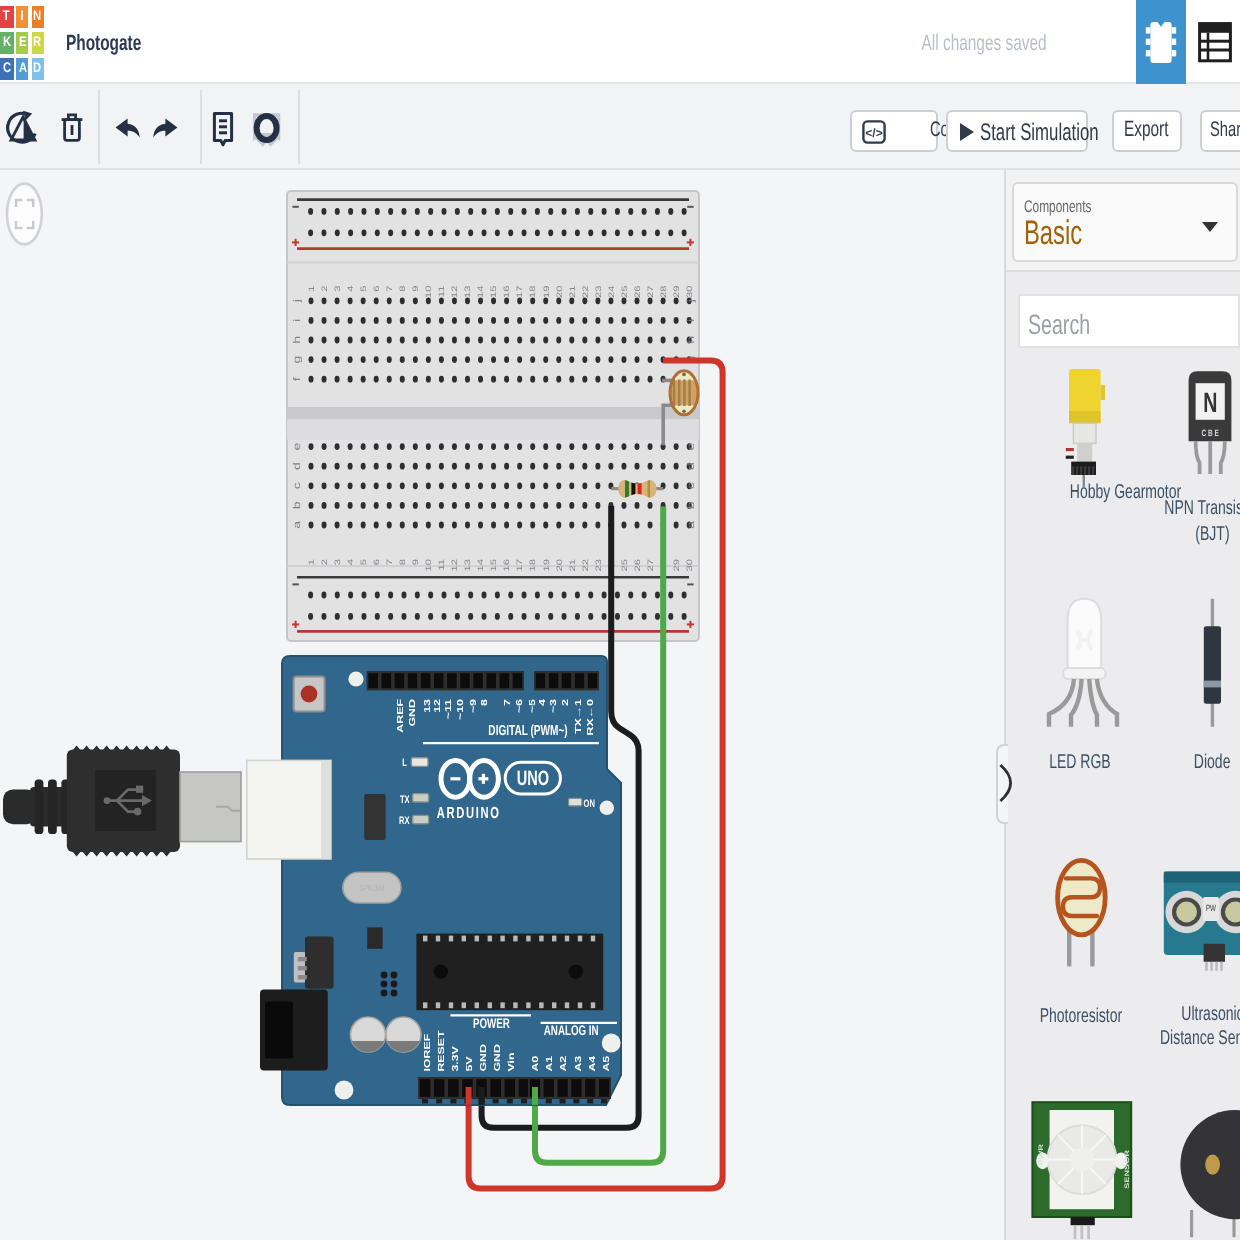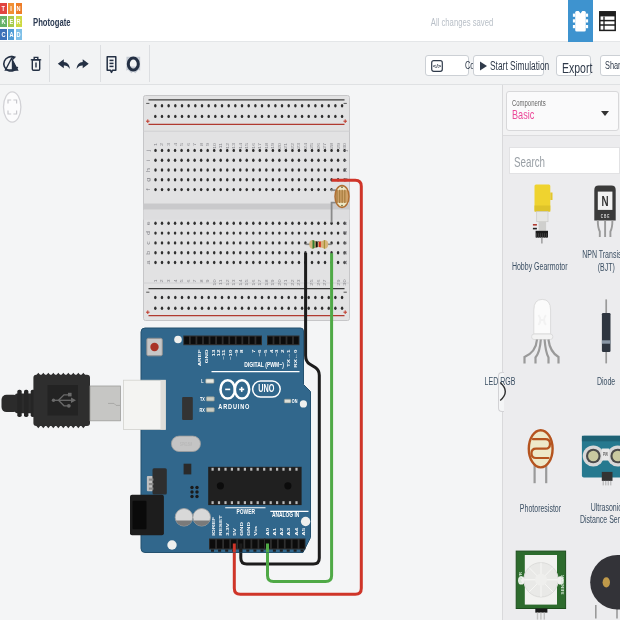--- a/index.html
+++ b/index.html
@@ -13,21 +13,21 @@
 <div style="position:absolute;left:0.0px;top:3.0px;width:6.6px;height:11.1px;background:#e14440;color:#fff;font-size:7px;font-weight:bold;text-align:center;line-height:11.1px"><span style="display:inline-block;transform:scaleX(0.8)">T</span></div>
 <div style="position:absolute;left:7.8px;top:3.0px;width:6.6px;height:11.1px;background:#f19035;color:#fff;font-size:7px;font-weight:bold;text-align:center;line-height:11.1px"><span style="display:inline-block;transform:scaleX(0.8)">I</span></div>
 <div style="position:absolute;left:15.6px;top:3.0px;width:6.6px;height:11.1px;background:#ee7d28;color:#fff;font-size:7px;font-weight:bold;text-align:center;line-height:11.1px"><span style="display:inline-block;transform:scaleX(0.8)">N</span></div>
 <div style="position:absolute;left:0.0px;top:15.6px;width:6.6px;height:11.1px;background:#66b168;color:#fff;font-size:7px;font-weight:bold;text-align:center;line-height:11.1px"><span style="display:inline-block;transform:scaleX(0.8)">K</span></div>
 <div style="position:absolute;left:7.8px;top:15.6px;width:6.6px;height:11.1px;background:#a6ca4f;color:#fff;font-size:7px;font-weight:bold;text-align:center;line-height:11.1px"><span style="display:inline-block;transform:scaleX(0.8)">E</span></div>
 <div style="position:absolute;left:15.6px;top:15.6px;width:6.6px;height:11.1px;background:#cdd942;color:#fff;font-size:7px;font-weight:bold;text-align:center;line-height:11.1px"><span style="display:inline-block;transform:scaleX(0.8)">R</span></div>
 <div style="position:absolute;left:0.0px;top:28.8px;width:6.6px;height:11.1px;background:#3c70b8;color:#fff;font-size:7px;font-weight:bold;text-align:center;line-height:11.1px"><span style="display:inline-block;transform:scaleX(0.8)">C</span></div>
 <div style="position:absolute;left:7.8px;top:28.8px;width:6.6px;height:11.1px;background:#519cd6;color:#fff;font-size:7px;font-weight:bold;text-align:center;line-height:11.1px"><span style="display:inline-block;transform:scaleX(0.8)">A</span></div>
 <div style="position:absolute;left:15.6px;top:28.8px;width:6.6px;height:11.1px;background:#7fc0e8;color:#fff;font-size:7px;font-weight:bold;text-align:center;line-height:11.1px"><span style="display:inline-block;transform:scaleX(0.8)">D</span></div>
 <div style="position:absolute;left:32.5px;top:16px;font-size:11px;color:#2b3a52;font-weight:bold"><span style="display:inline-block;transform:scaleX(0.7);transform-origin:0 50%;white-space:nowrap">Photogate</span></div>
-<div style="position:absolute;left:404px;top:15.5px;width:150px;text-align:left;font-size:11px;color:#b8bfc7"><span style="display:inline-block;transform:scaleX(0.7);transform-origin:100% 50%;white-space:nowrap">All changes saved</span></div>
+<div style="position:absolute;left:404px;top:15.5px;width:150px;text-align:center;font-size:11px;color:#b8bfc7"><span style="display:inline-block;transform:scaleX(0.7);transform-origin:100% 50%;white-space:nowrap">All changes saved</span></div>
 
 <div style="position:absolute;left:567.5px;top:0;width:25px;height:42px;background:#3e93cf"></div>
 <svg width="25" height="42" viewBox="0 0 25 42" style="position:absolute;left:567.5px;top:0">
 <rect x="7.2" y="11" width="10.6" height="20.5" rx="1.5" fill="#fff"></rect>
 <path d="M10.7,11 l1.8,2.4 l1.8,-2.4 Z" fill="#3e93cf"></path>
 <g fill="#fff">
 <rect x="4.9" y="13.6" width="2.3" height="3.2"></rect>
       <rect x="4.9" y="19.3" width="2.3" height="3.2"></rect>
       <rect x="4.9" y="25" width="2.3" height="3.2"></rect>
 <rect x="17.8" y="13.6" width="2.3" height="3.2"></rect>
@@ -77,37 +77,37 @@
     <rect x="0.7" y="0.7" width="10.6" height="10.6" rx="2" fill="none" stroke="#2f3a4a" stroke-width="1.2"></rect>
     <text x="6" y="8.4" text-anchor="middle" font-size="6" font-weight="bold" fill="#2f3a4a" font-family="Liberation Sans">&lt;/&gt;</text>
   </svg>
 <div style="position:absolute;left:465px;top:58.5px;font-size:10.5px;color:#2f3a4a;white-space:nowrap"><span style="display:inline-block;transform:scaleX(0.7);transform-origin:0 50%;white-space:nowrap">Code</span></div>
 <div style="position:absolute;left:472.5px;top:55px;width:71px;height:21px;background:#fff;border:1px solid #ccd0d5;border-radius:3px;box-sizing:border-box;font-size:10.5px;color:#2f3a4a"></div>
 <svg width="9" height="10" viewBox="0 0 9 10" style="position:absolute;left:479px;top:60.5px">
     <path d="M1,0.5 L8,5 L1,9.5 Z" fill="#2f3a4a"></path>
   </svg>
 <div style="position:absolute;left:490px;top:58.5px;font-size:12px;color:#2f3a4a;white-space:nowrap"><span style="display:inline-block;transform:scaleX(0.7);transform-origin:0 50%;white-space:nowrap">Start Simulation</span></div>
 <div style="position:absolute;left:555.5px;top:55px;width:35px;height:21px;background:#fff;border:1px solid #ccd0d5;border-radius:3px;box-sizing:border-box;font-size:10.5px;color:#2f3a4a"></div>
-<div style="position:absolute;left:561.5px;top:58.5px;font-size:15px;color:#2f3a4a;white-space:nowrap"><span style="display:inline-block;transform:scaleX(0.7);transform-origin:0 50%;white-space:nowrap">Export</span></div>
+<div style="position:absolute;left:561.5px;top:58.5px;font-size:11px;color:#2f3a4a;white-space:nowrap"><span style="display:inline-block;transform:scaleX(0.7);transform-origin:0 50%;white-space:nowrap">Export</span></div>
 <div style="position:absolute;left:599.5px;top:55px;width:40px;height:21px;background:#fff;border:1px solid #ccd0d5;border-radius:3px;box-sizing:border-box;font-size:10.5px;color:#2f3a4a"></div>
 <div style="position:absolute;left:605px;top:58.5px;font-size:10.5px;color:#2f3a4a;white-space:nowrap"><span style="display:inline-block;transform:scaleX(0.7);transform-origin:0 50%;white-space:nowrap">Share</span></div>
 
 <div style="position:absolute;left:502px;top:85px;width:118px;height:535px;background:#ececee;border-left:1px solid #d9d9db;box-sizing:border-box"></div>
 <div style="position:absolute;left:503px;top:85px;width:117px;height:51px;background:#f2f2f3;border-bottom:1px solid #dcdcde;box-sizing:border-box"></div>
 <div style="position:absolute;left:506px;top:91px;width:113px;height:39.5px;background:#fafafb;border:1px solid #d8d8da;border-radius:3px;box-sizing:border-box"></div>
 <div style="position:absolute;left:512px;top:97.5px;font-size:8.5px;color:#666"><span style="display:inline-block;transform:scaleX(0.7);transform-origin:0 50%;white-space:nowrap">Components</span></div>
-<div style="position:absolute;left:512px;top:107px;font-size:13px;color:#ec4899"><span style="display:inline-block;transform:scaleX(0.7);transform-origin:0 50%;white-space:nowrap">Basic</span></div>
+<div style="position:absolute;left:512px;top:107px;font-size:17px;color:#a16207"><span style="display:inline-block;transform:scaleX(0.7);transform-origin:0 50%;white-space:nowrap">Basic</span></div>
 <div style="position:absolute;left:601px;top:110.5px;width:0;height:0;border-left:4.5px solid transparent;border-right:4.5px solid transparent;border-top:5.5px solid #333"></div>
 <div style="position:absolute;left:508.5px;top:146.5px;width:111.5px;height:27.5px;background:#fff;border:1px solid #e2e2e4;box-sizing:border-box"></div>
 <div style="position:absolute;left:514px;top:153.5px;font-size:14px;color:#9aa0a6"><span style="display:inline-block;transform:scaleX(0.7);transform-origin:0 50%;white-space:nowrap">Search</span></div>
 <div style="position:absolute;left:498px;top:371.5px;width:6px;height:40px;background:#f4f5f6;border:1px solid #d2d2d5;border-right:none;border-radius:4px 0 0 4px;box-sizing:border-box"></div>
-<div style="position:absolute;left:478px;top:261px;width:124px;text-align:center;font-size:10px;color:#3b4f63;white-space:nowrap"><span style="display:inline-block;transform:scaleX(0.7);transform-origin:50% 50%;white-space:nowrap">Hobby Gearmotor</span></div>
+<div style="position:absolute;left:478px;top:241px;width:124px;text-align:right;font-size:10px;color:#3b4f63;white-space:nowrap"><span style="display:inline-block;transform:scaleX(0.7);transform-origin:50% 50%;white-space:nowrap">Hobby Gearmotor</span></div>
 <div style="position:absolute;left:544px;top:249.10000000000002px;width:124px;text-align:center;font-size:10px;color:#3b4f63;white-space:nowrap"><span style="display:inline-block;transform:scaleX(0.7);transform-origin:50% 50%;white-space:nowrap">NPN Transistor</span></div>
 <div style="position:absolute;left:544px;top:261.8px;width:124px;text-align:center;font-size:10px;color:#3b4f63;white-space:nowrap"><span style="display:inline-block;transform:scaleX(0.7);transform-origin:50% 50%;white-space:nowrap">(BJT)</span></div>
-<div style="position:absolute;left:478px;top:376.0px;width:124px;font-size:10px;color:#3b4f63;white-space:nowrap"><span style="display:inline-block;transform:scaleX(0.7);transform-origin:50% 50%;white-space:nowrap">LED RGB</span></div>
+<div style="position:absolute;left:478px;top:376.0px;width:124px;text-align:center;font-size:10px;color:#3b4f63;white-space:nowrap"><span style="display:inline-block;transform:scaleX(0.7);transform-origin:50% 50%;white-space:nowrap">LED RGB</span></div>
 <div style="position:absolute;left:544px;top:376.0px;width:124px;text-align:center;font-size:10px;color:#3b4f63;white-space:nowrap"><span style="display:inline-block;transform:scaleX(0.7);transform-origin:50% 50%;white-space:nowrap">Diode</span></div>
 <div style="position:absolute;left:478px;top:502.7px;width:124px;text-align:center;font-size:10px;color:#3b4f63;white-space:nowrap"><span style="display:inline-block;transform:scaleX(0.7);transform-origin:50% 50%;white-space:nowrap">Photoresistor</span></div>
 <div style="position:absolute;left:544px;top:502.2px;width:124px;text-align:center;font-size:10px;color:#3b4f63;white-space:nowrap"><span style="display:inline-block;transform:scaleX(0.7);transform-origin:50% 50%;white-space:nowrap">Ultrasonic</span></div>
 <div style="position:absolute;left:544px;top:513.5px;width:124px;text-align:center;font-size:10px;color:#3b4f63;white-space:nowrap"><span style="display:inline-block;transform:scaleX(0.7);transform-origin:50% 50%;white-space:nowrap">Distance Sensor</span></div>
 
 <svg width="620" height="535" viewBox="0 85 620 535" style="position:absolute;left:0;top:85px" font-family="Liberation Sans, sans-serif">
     <rect x="143.5" y="95.5" width="206.0" height="225.0" rx="2" fill="#e2e2e3" stroke="#c6c6c8" stroke-width="1"></rect>
     <line x1="143.5" y1="131.2" x2="349.5" y2="131.2" stroke="#d0d0d2" stroke-width="1"></line>
     <line x1="143.5" y1="283" x2="349.5" y2="283" stroke="#d0d0d2" stroke-width="1"></line>
     <rect x="143.5" y="203.5" width="206.0" height="6.2" fill="#c9c9cb"></rect>

